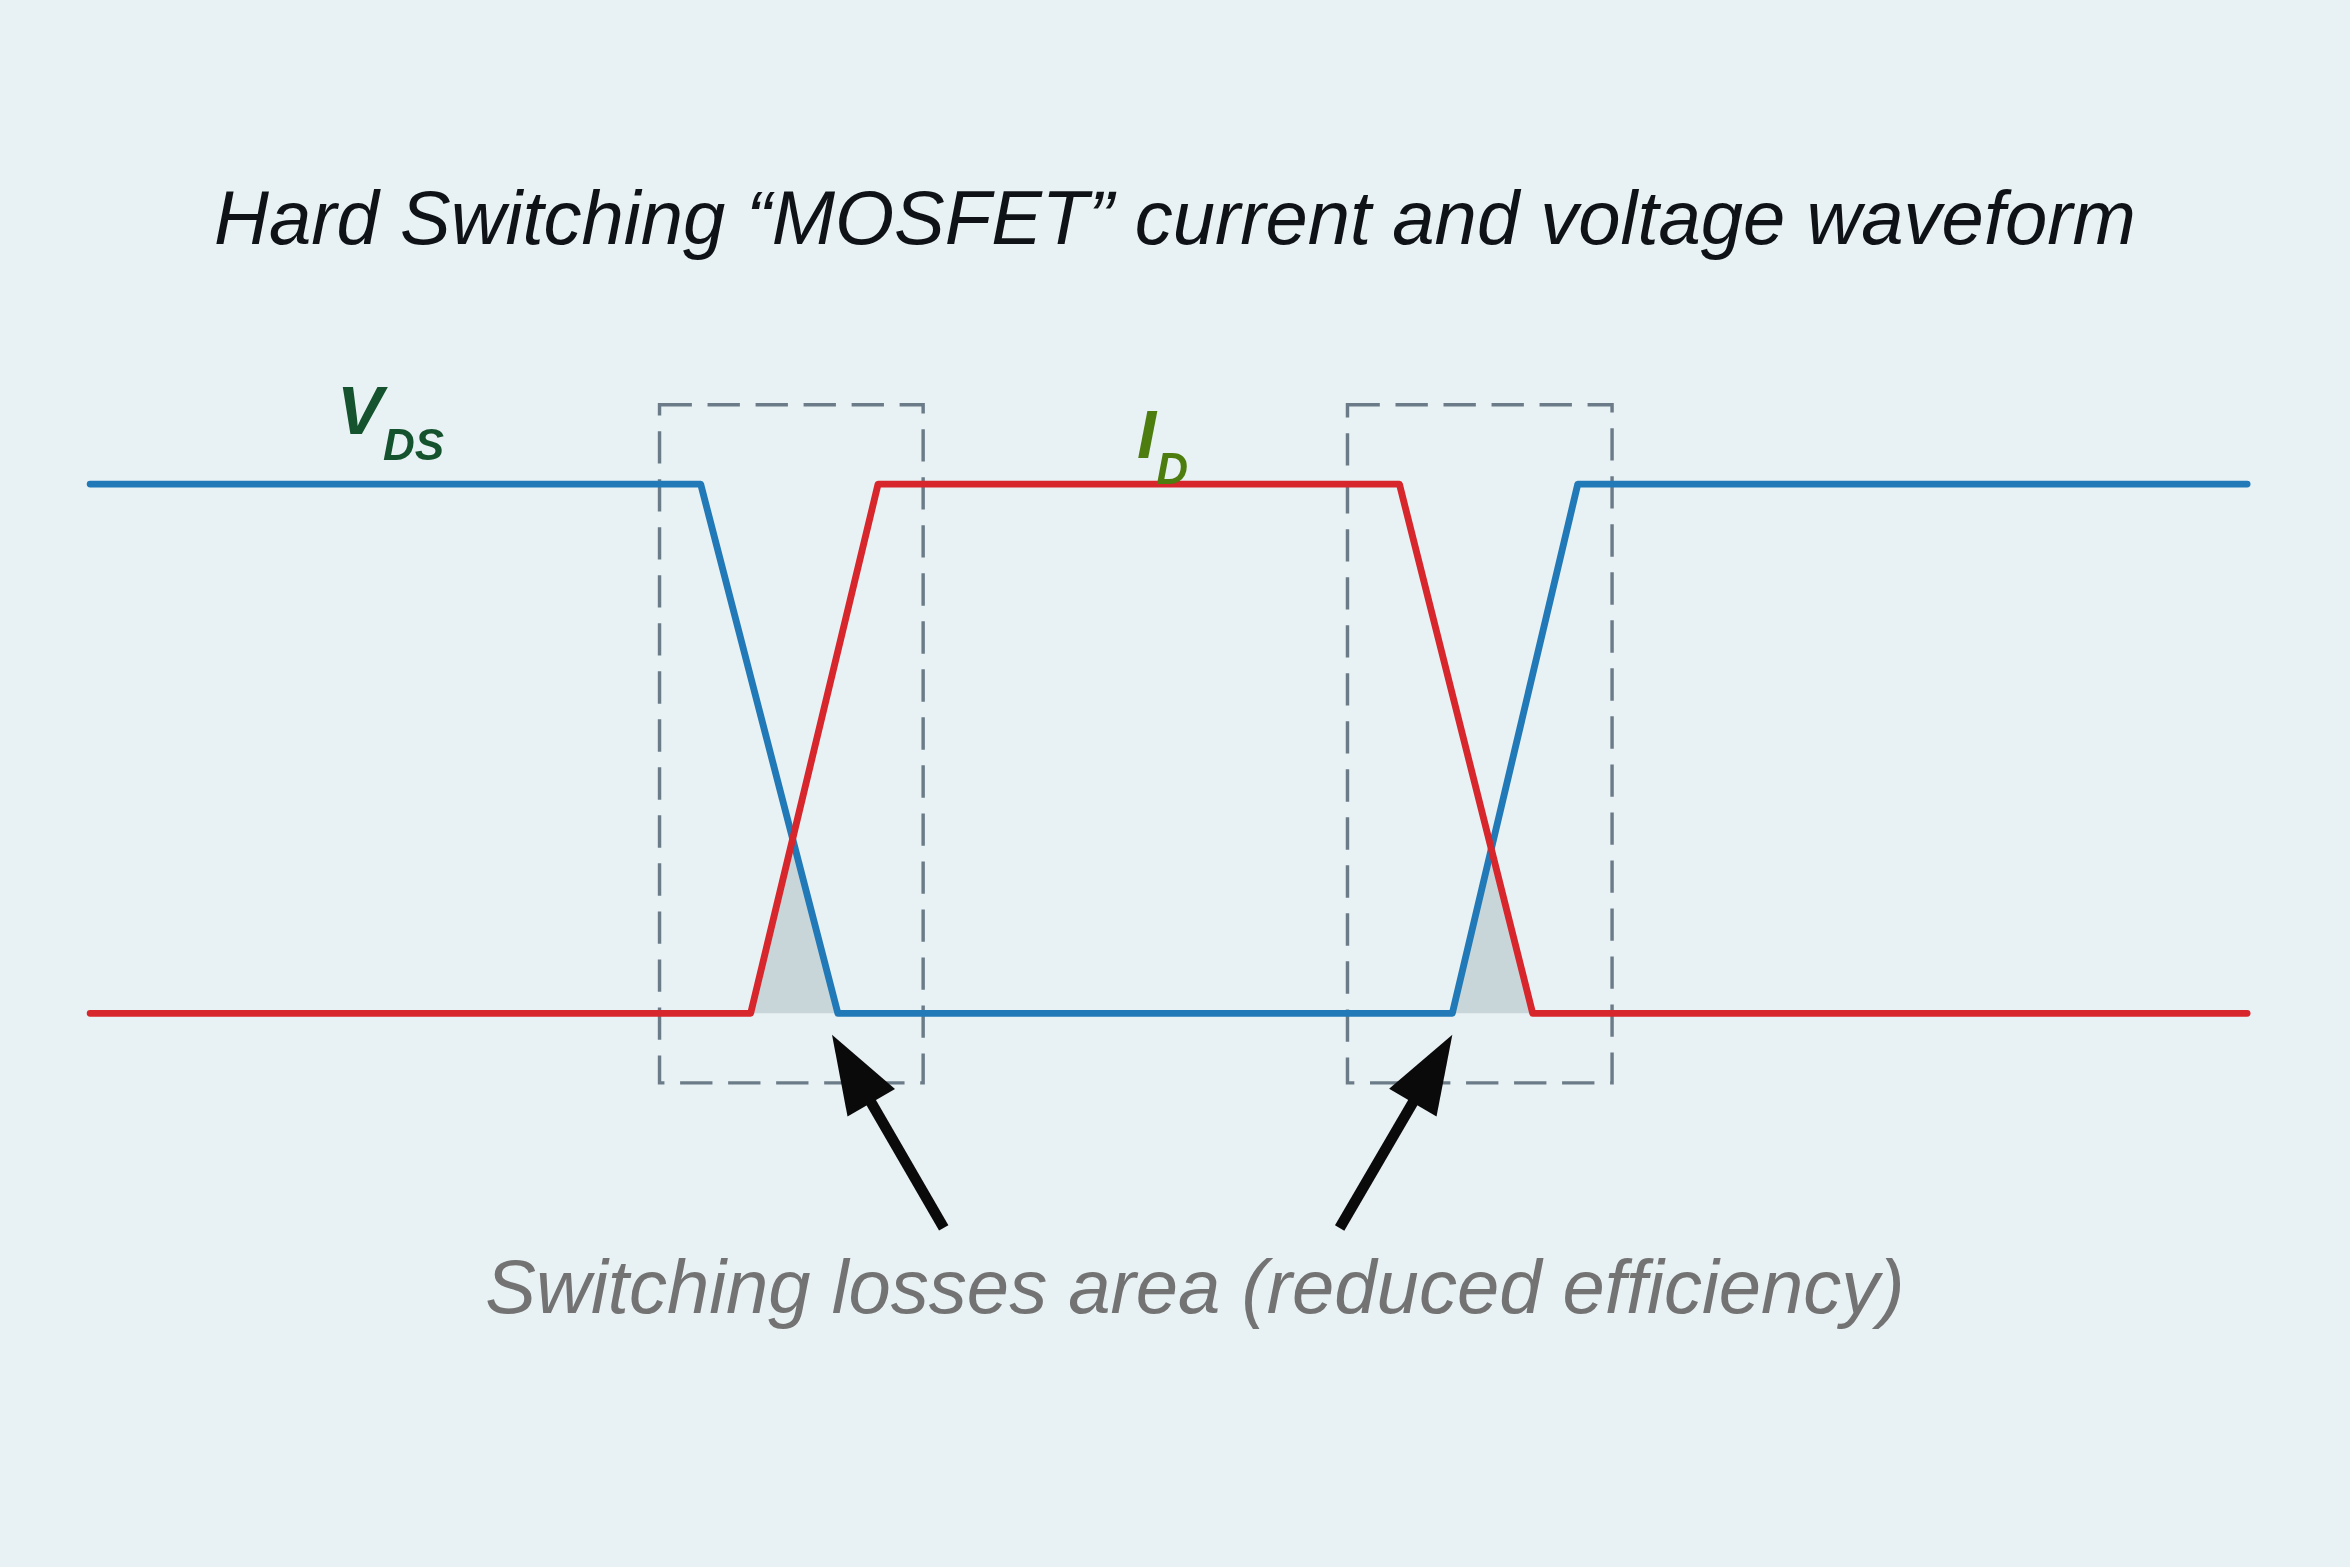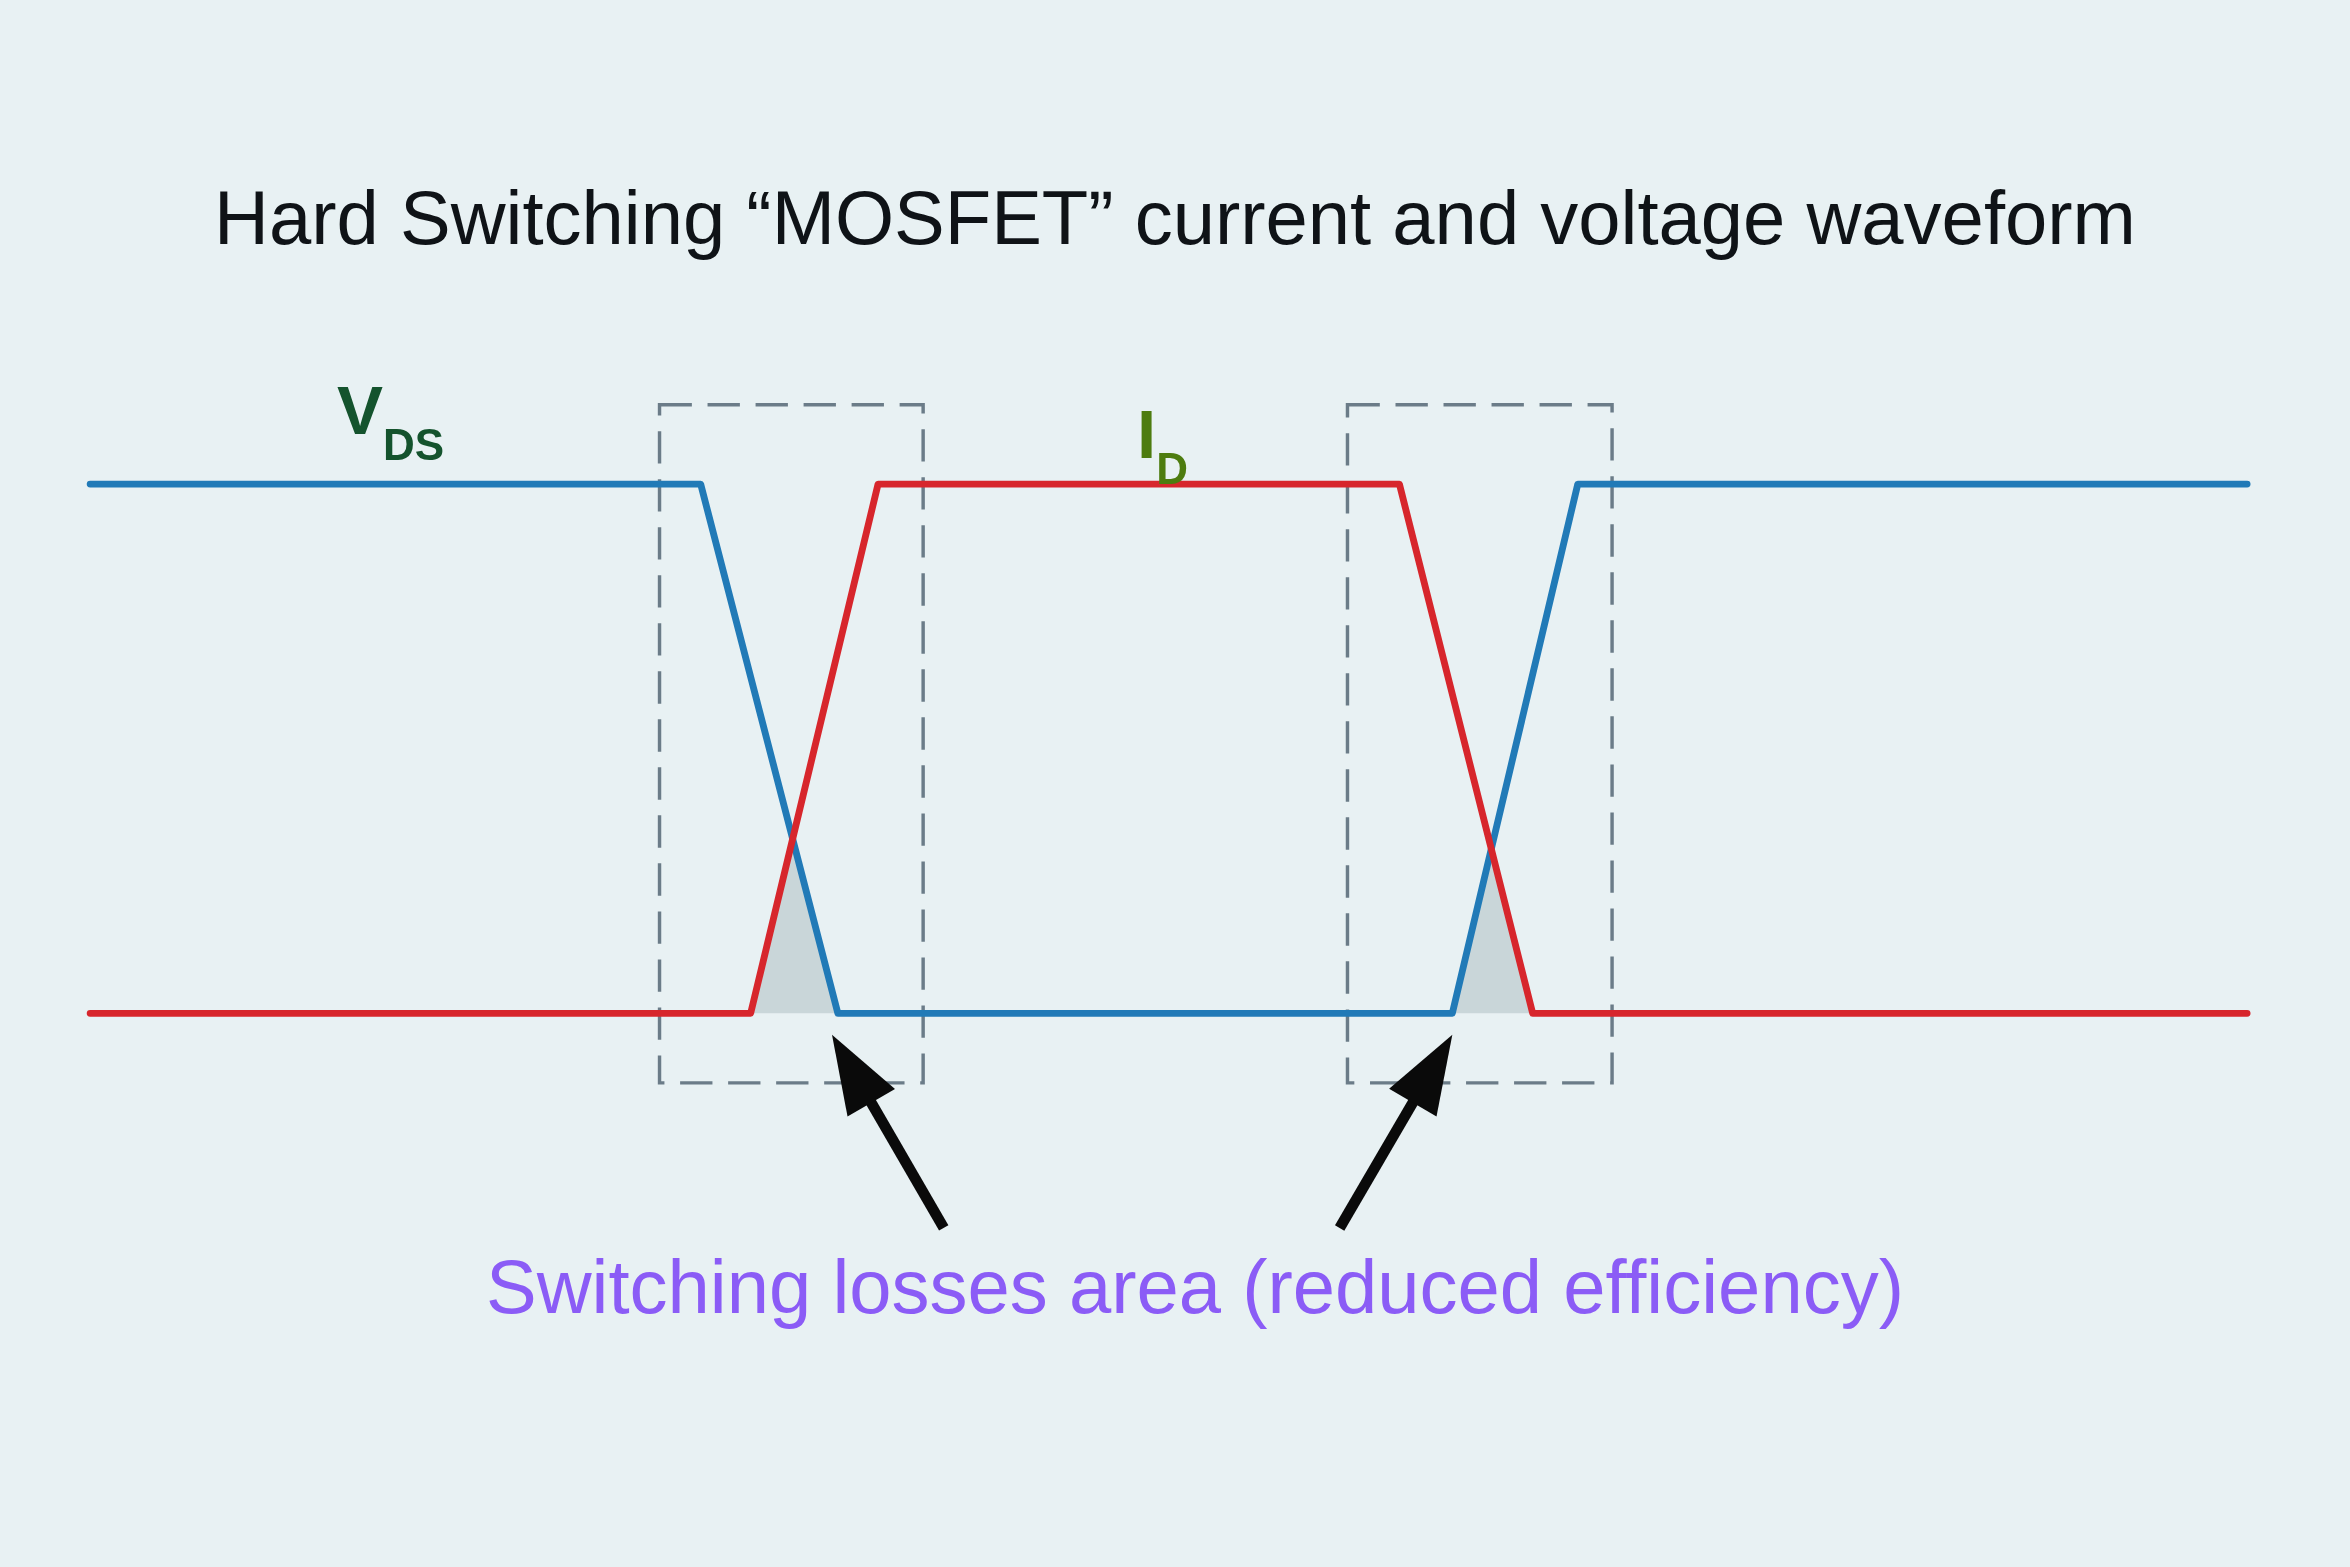--- a/index.html
+++ b/index.html
@@ -47,35 +47,35 @@
     font-size: 44px;
     font-weight: 700;
     vertical-align: -25.5px;
   }
   .label-vds { left: 337px; }
   .label-id  { left: 1137px; }
 </style>
 </head>
 <body>
 
-<div class="stage" style="background: rgb(232, 241, 243);">
+<div class="stage" style="background: rgb(232, 241, 243); font-style: italic;">
   <div class="title" style="color: rgb(15, 19, 23);">Hard Switching “MOSFET” current and voltage waveform</div>
 
   <svg class="layer-svg" id="plot" viewBox="0 0 2398 1599" xmlns="http://www.w3.org/2000/svg">
       <polygon points="766,1034 809,856 855,1034" fill="#c9d6d9" stroke="none"></polygon>
       <polygon points="1482,1034 1522,866 1564,1034" fill="#c9d6d9" stroke="none"></polygon>
       <rect x="673" y="413" width="269" height="692" fill="none" stroke="#6b7c88" stroke-width="3.5" stroke-dasharray="33 16"></rect>
       <rect x="1375" y="413" width="270" height="692" fill="none" stroke="#6b7c88" stroke-width="3.5" stroke-dasharray="33 16"></rect>
       <polyline points="92,494 715,494 855,1034 1482,1034 1610,494 2293,494" fill="none" stroke="#217ab7" stroke-width="7" stroke-linejoin="round" stroke-linecap="round"></polyline>
       <polyline points="92,1034 766,1034 896,494 1428,494 1564,1034 2293,1034" fill="none" stroke="#d7262c" stroke-width="7" stroke-linejoin="round" stroke-linecap="round"></polyline>
       <line x1="963" y1="1253" x2="884.0604149939269" y2="1116.5868574895053" stroke="#0a0a0a" stroke-width="11"></line>
       <polygon points="849,1056 913.3037887031471,1111.2179568475783 864.8343027115429,1139.2662888427196" fill="#0a0a0a"></polygon>
       <line x1="1367" y1="1253" x2="1446.7099499693718" y2="1116.4533900524673" stroke="#0a0a0a" stroke-width="11"></line>
       <polygon points="1482,1056 1465.8498702716975,1139.2056086436426 1417.4871582297237,1110.97356861914" fill="#0a0a0a"></polygon>
     </svg>
 
   <div class="sig-label label-vds" style="color: #14532d;"><span>V</span><span class="sub">DS</span></div>
 
   <div class="sig-label label-id" style="color: #4d7c0f; margin-top: 24px;"><span>I</span><span class="sub">D</span></div>
 
-  <div class="caption" style="color: #8b5cf6; padding-left: 40px;">Switching losses area (reduced efficiency)</div>
+  <div class="caption" style="color: #737373; padding-left: 40px;">Switching losses area (reduced efficiency)</div>
 </div>
 
 
 </body></html>

